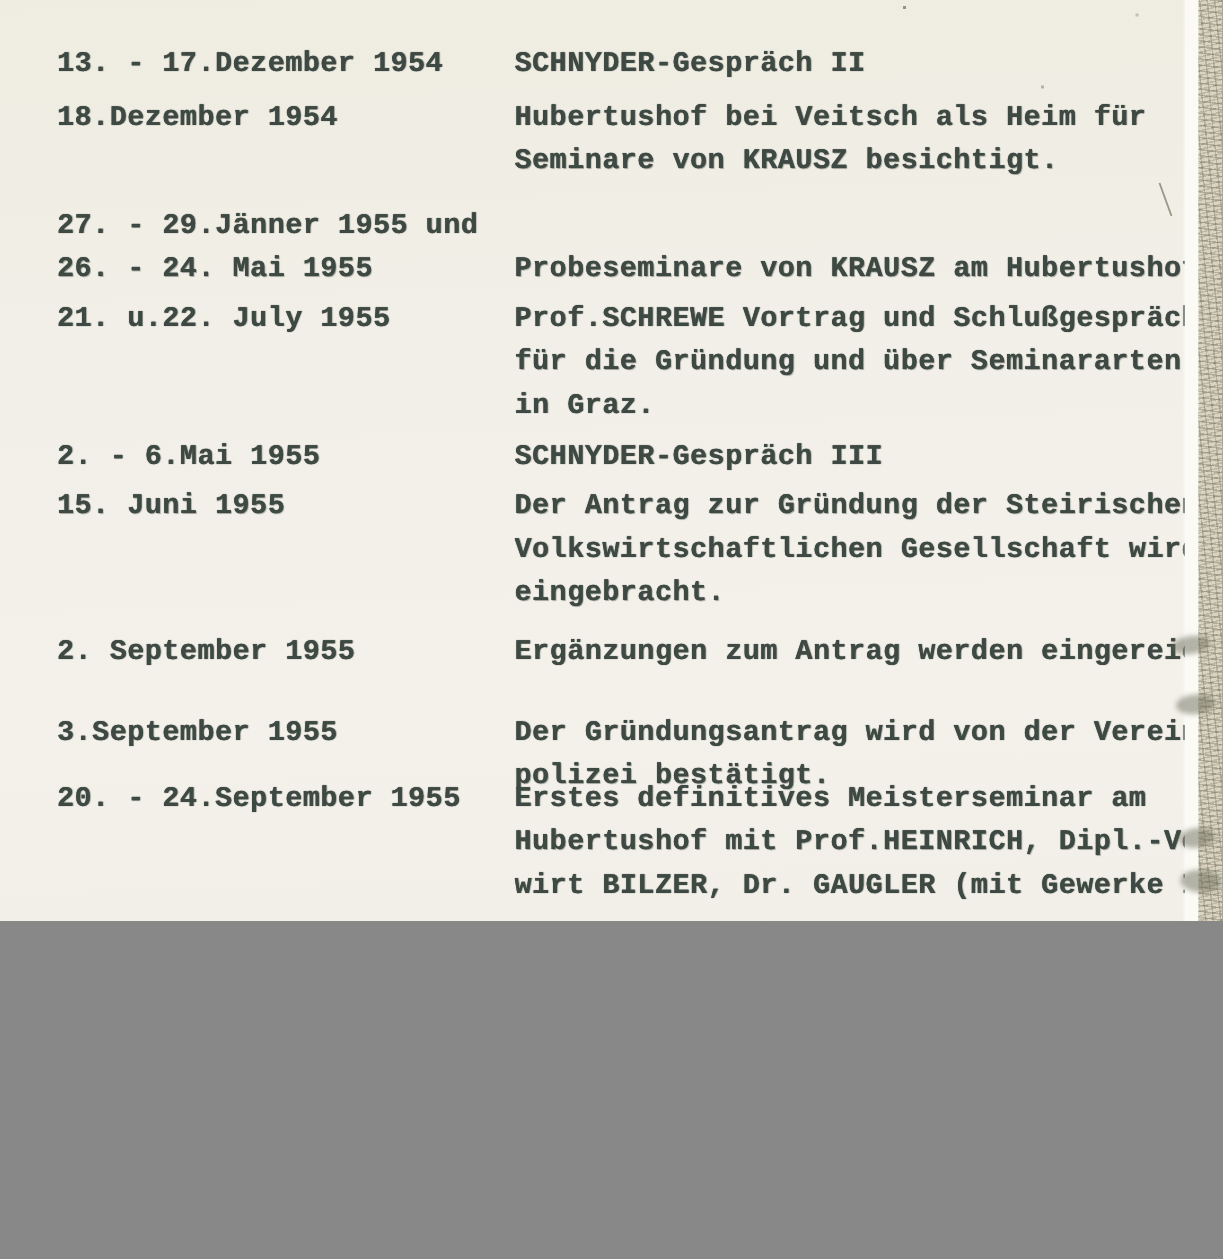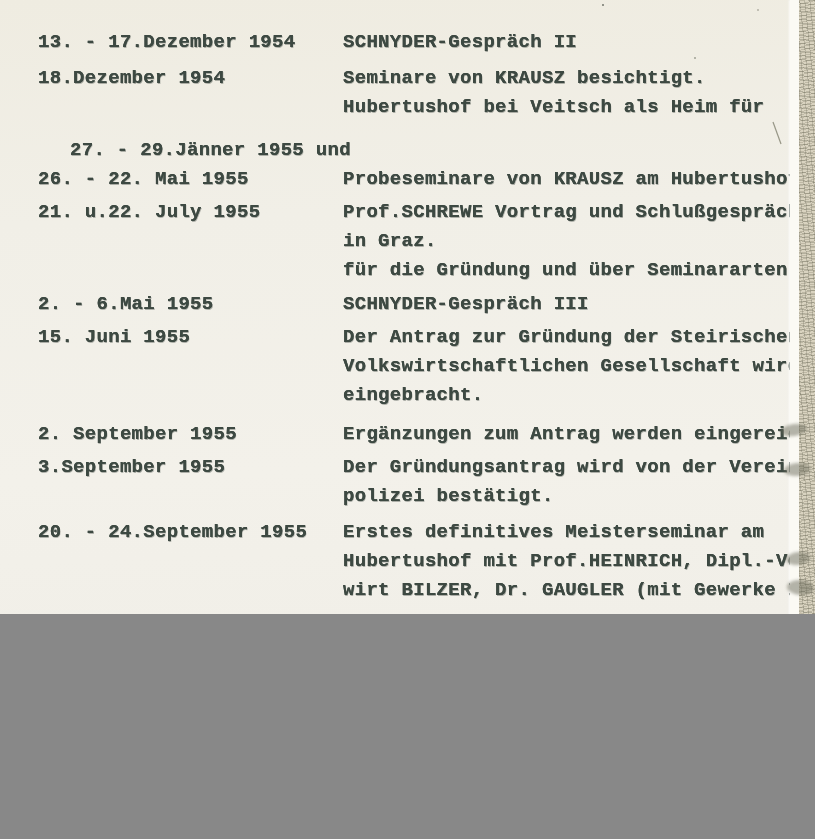--- a/index.html
+++ b/index.html
@@ -85,40 +85,40 @@
   <div>
       <div class="entry" style="top: 28px;">
         <span class="date">13. - 17.Dezember 1954</span>
         <div class="lines">
           <div class="line">SCHNYDER-Gespräch II</div>
         </div>
       </div>
       <div class="entry" style="top: 64px;">
         <span class="date">18.Dezember 1954</span>
         <div class="lines">
+          <div class="line">Hubertushof bei Veitsch als Heim für</div>
           <div class="line">Seminare von KRAUSZ besichtigt.</div>
-          <div class="line">Hubertushof bei Veitsch als Heim für</div>
         </div>
       </div>
-      <div class="entry" style="top: 136px; margin-left: 32px;">
+      <div class="entry" style="top: 136px;">
         <span class="date">27. - 29.Jänner 1955 und</span>
         <div class="lines"></div>
       </div>
       <div class="entry" style="top: 165px;">
-        <span class="date">26. - 22. Mai 1955</span>
+        <span class="date">26. - 24. Mai 1955</span>
         <div class="lines">
           <div class="line">Probeseminare von KRAUSZ am Hubertushof</div>
         </div>
       </div>
       <div class="entry" style="top: 198px;">
         <span class="date">21. u.22. July 1955</span>
         <div class="lines">
           <div class="line">Prof.SCHREWE Vortrag und Schlußgespräche</div>
+          <div class="line">für die Gründung und über Seminararten</div>
           <div class="line">in Graz.</div>
-          <div class="line">für die Gründung und über Seminararten</div>
         </div>
       </div>
       <div class="entry" style="top: 290px;">
         <span class="date">2. - 6.Mai 1955</span>
         <div class="lines">
           <div class="line">SCHNYDER-Gespräch III</div>
         </div>
       </div>
       <div class="entry" style="top: 323px;">
         <span class="date">15. Juni 1955</span>
@@ -127,21 +127,21 @@
           <div class="line">Volkswirtschaftlichen Gesellschaft wird</div>
           <div class="line">eingebracht.</div>
         </div>
       </div>
       <div class="entry" style="top: 420px;">
         <span class="date">2. September 1955</span>
         <div class="lines">
           <div class="line">Ergänzungen zum Antrag werden eingereich</div>
         </div>
       </div>
-      <div class="entry" style="top: 453px;">
+      <div class="entry" style="top: 474px;">
         <span class="date">3.September 1955</span>
         <div class="lines">
           <div class="line">Der Gründungsantrag wird von der Vereins</div>
           <div class="line">polizei bestätigt.</div>
         </div>
       </div>
       <div class="entry" style="top: 518px;">
         <span class="date">20. - 24.September 1955</span>
         <div class="lines">
           <div class="line">Erstes definitives Meisterseminar am</div>

